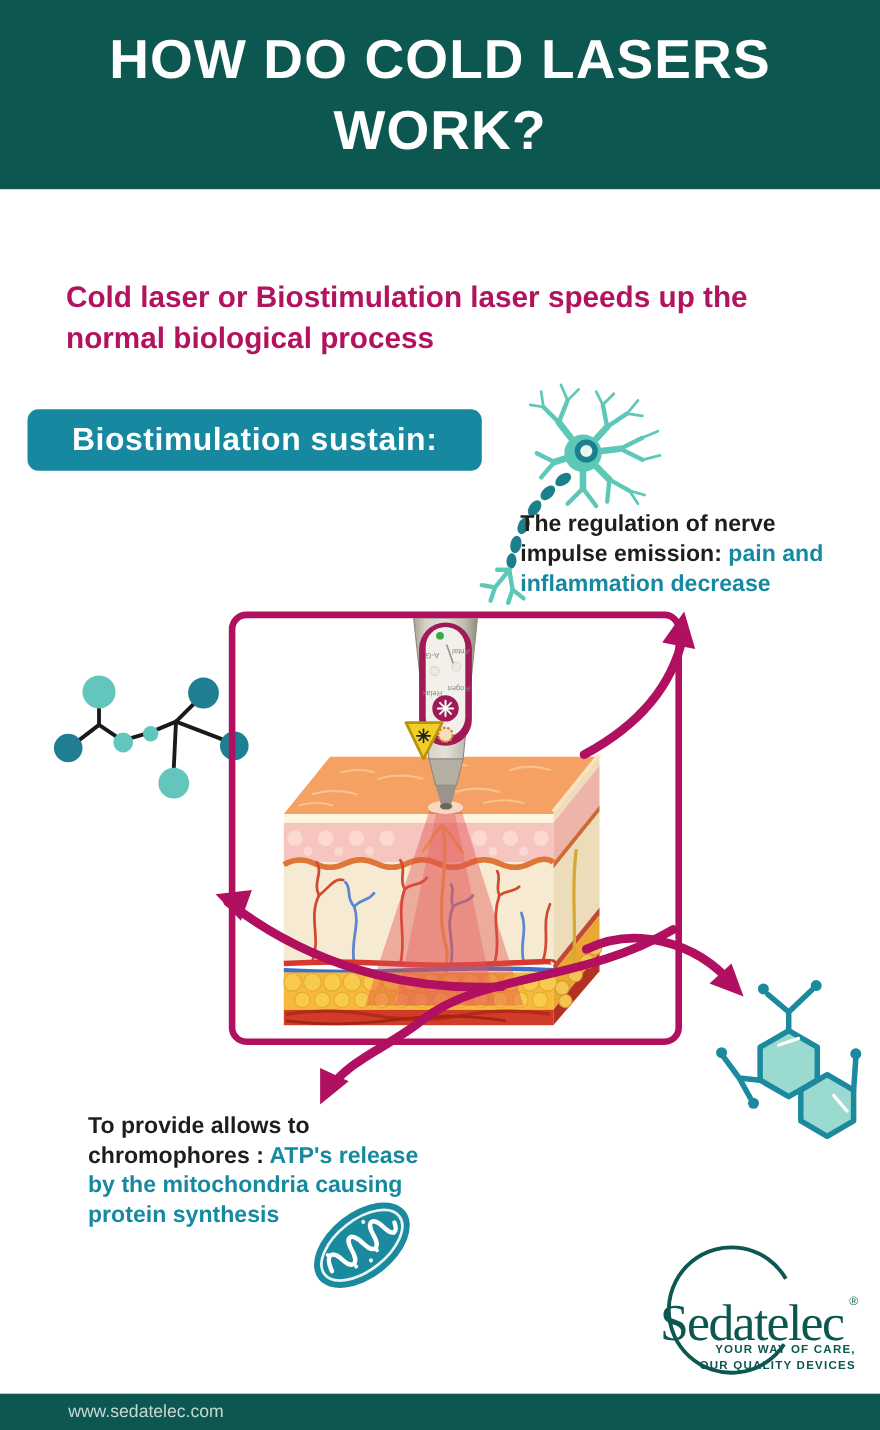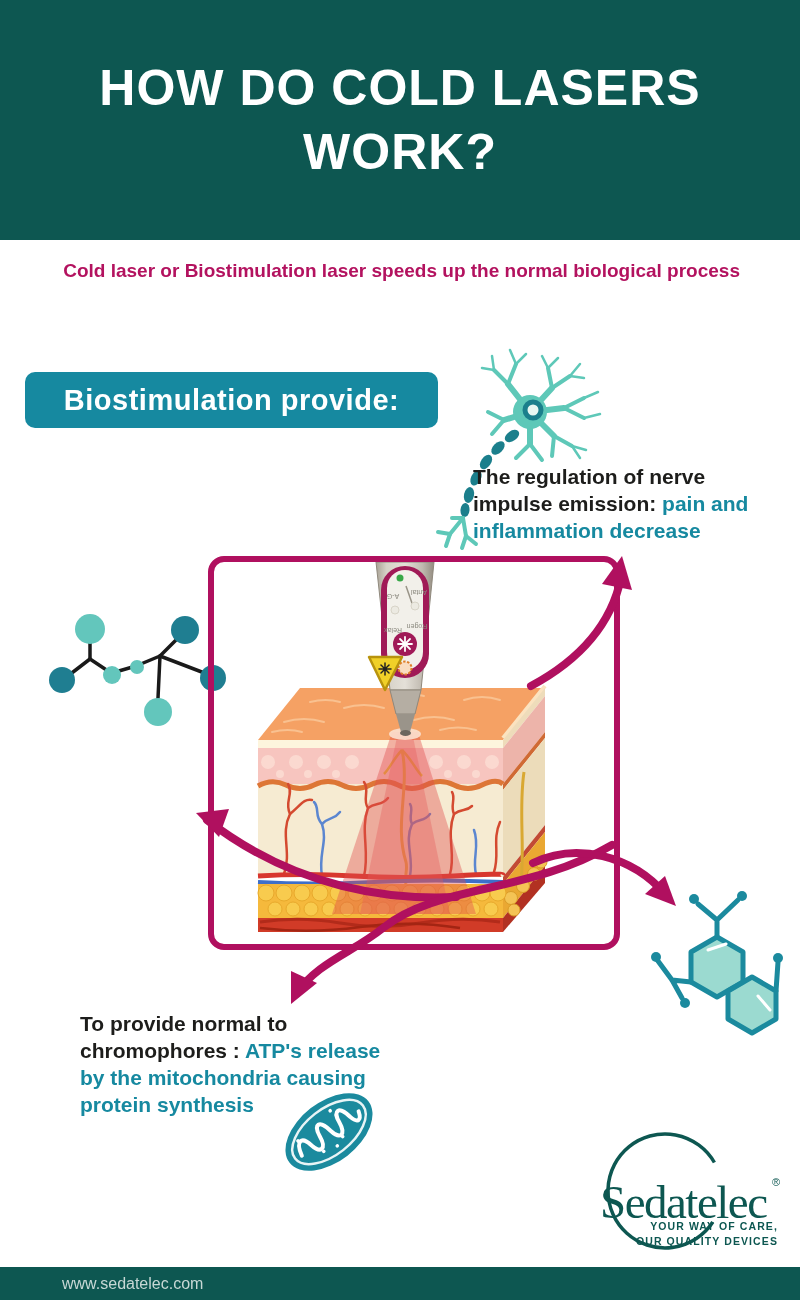--- a/index.html
+++ b/index.html
@@ -1,25 +1,25 @@
 <!DOCTYPE html>
 <html><head>
 <meta charset="utf-8">
 <style>
   html,body{margin:0;padding:0;background:#ffffff;}
   .stage{position:relative;width:800px;height:1300px;overflow:hidden;background:#ffffff;
          font-family:"Liberation Sans","DejaVu Sans",sans-serif;}
   
-  .header{position:absolute;left:0;top:0;width:800px;height:240px;background:#0D5751;
+  .header{position:absolute;left:0;top:0;width:800px;height:172px;background:#0D5751;
           display:flex;align-items:center;justify-content:center;}
   .header h1{margin:0;width:640px;text-align:center;color:#ffffff;font-size:50px;line-height:64px;
              font-weight:700;letter-spacing:1px;}
   
-  .subtitle{position:absolute;left:60px;top:252px;width:680px;text-align:right;color:#B3125F;
-            font-size:19px;line-height:37px;font-weight:700;}
+  .subtitle{position:absolute;left:60px;top:252px;width:680px;text-align:left;color:#B3125F;
+            font-size:27px;line-height:37px;font-weight:700;}
   
   .banner{position:absolute;left:25px;top:372px;width:413px;height:56px;background:#1689A0;
           border-radius:10px;display:flex;align-items:center;justify-content:center;}
   .banner span{color:#ffffff;font-size:29px;font-weight:700;letter-spacing:.5px;}
   
   .callout{position:absolute;font-size:21px;line-height:27px;font-weight:600;}
   .seg-black{color:#1D1D1B;}
   .seg-teal{color:#1689A0;margin-top:32px;}
   .co-nerve{left:473px;top:463px;width:276px;}
   .co-fibro{left:15px;top:727px;width:190px;}
@@ -43,21 +43,21 @@
 
 <div class="stage">
 
   <div class="header">
     <h1>HOW DO COLD LASERS WORK?</h1>
   </div>
 
   <div class="subtitle">Cold laser or Biostimulation laser speeds up the normal biological process</div>
 
   <div class="banner">
-    <span>Biostimulation provide:</span>
+    <span>Biostimulation sustain:</span>
   </div>
 
   <svg class="abs" style="left:412px;top:338px;" width="210" height="220" viewBox="0 0 210 220">
     <g stroke="#5EC8B8" stroke-linecap="round" fill="none">
       <g stroke-width="6">
         <path d="M118,74 L96,46"></path>
           <path d="M118,74 L140,50"></path>
           <path d="M118,74 L152,70"></path>
         <path d="M118,74 L142,98"></path>
           <path d="M118,74 L118,106"></path>
@@ -302,21 +302,21 @@
       <path d="M533,863 C576,842 632,855 666,895"></path>
     </g>
     <g fill="#B0105F">
       <polygon points="622,556 632,590 602,584"></polygon>
       <polygon points="196,813 229,809 219,837"></polygon>
       <polygon points="291,1004 291,971 317,983"></polygon>
       <polygon points="676,906 645,894 665,876"></polygon>
     </g>
   </svg>
 
-  <div class="callout co-atp"><span class="seg-black">To provide normal to chromophores : </span><span class="seg-teal">ATP's release by the mitochondria causing protein synthesis</span></div>
+  <div class="callout co-atp"><span class="seg-black">To provide allows to chromophores : </span><span class="seg-teal">ATP's release by the mitochondria causing protein synthesis</span></div>
 
   <svg class="abs" style="left:272px;top:1082px;" width="115" height="100" viewBox="0 0 115 100">
     <g transform="translate(57,50) rotate(-38)">
       <ellipse cx="0" cy="0" rx="50" ry="30" fill="#1B8A9E"></ellipse>
       <ellipse cx="0" cy="0" rx="43" ry="23" fill="none" stroke="rgba(255,255,255,0.9)" stroke-width="2.5"></ellipse>
       <path d="M-36,2 C-32,-14 -24,-14 -22,0 C-20,12 -12,12 -10,-2 C-8,-16 0,-16 2,0 C4,13 12,13 14,-1 C16,-15 24,-15 26,1 C28,11 33,11 36,2" fill="none" stroke="#FFFFFF" stroke-width="4" stroke-linecap="round"></path>
       <g fill="#FFFFFF">
         <circle cx="-30" cy="-12" r="1.8"></circle>
           <circle cx="-16" cy="12" r="1.8"></circle>
           <circle cx="-4" cy="-12" r="1.8"></circle>

